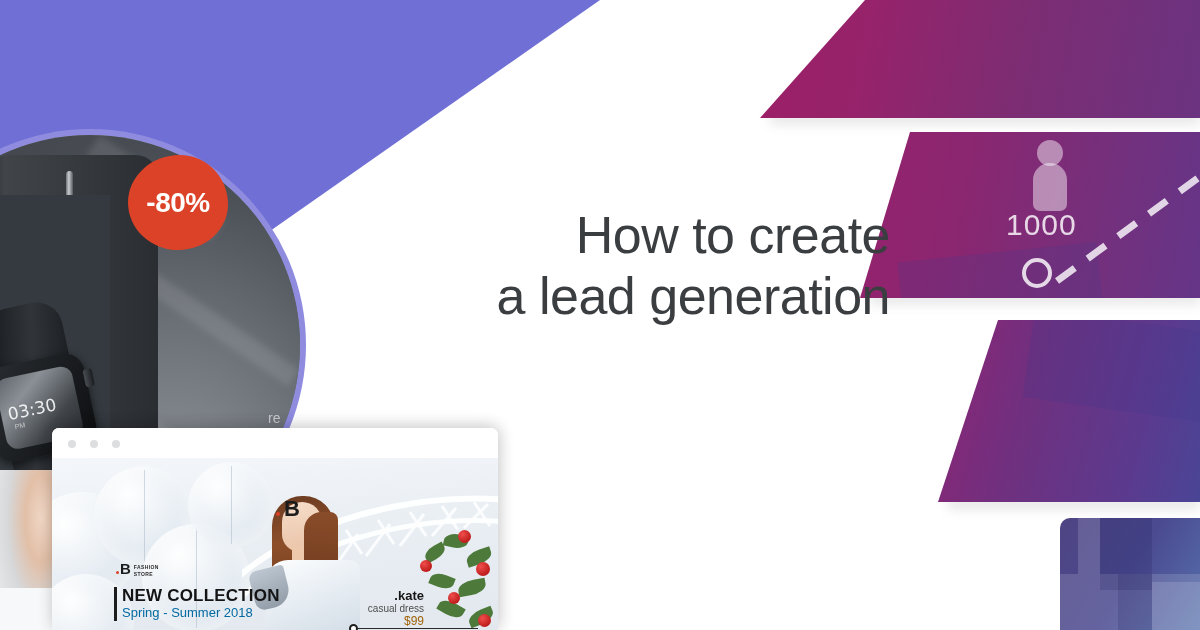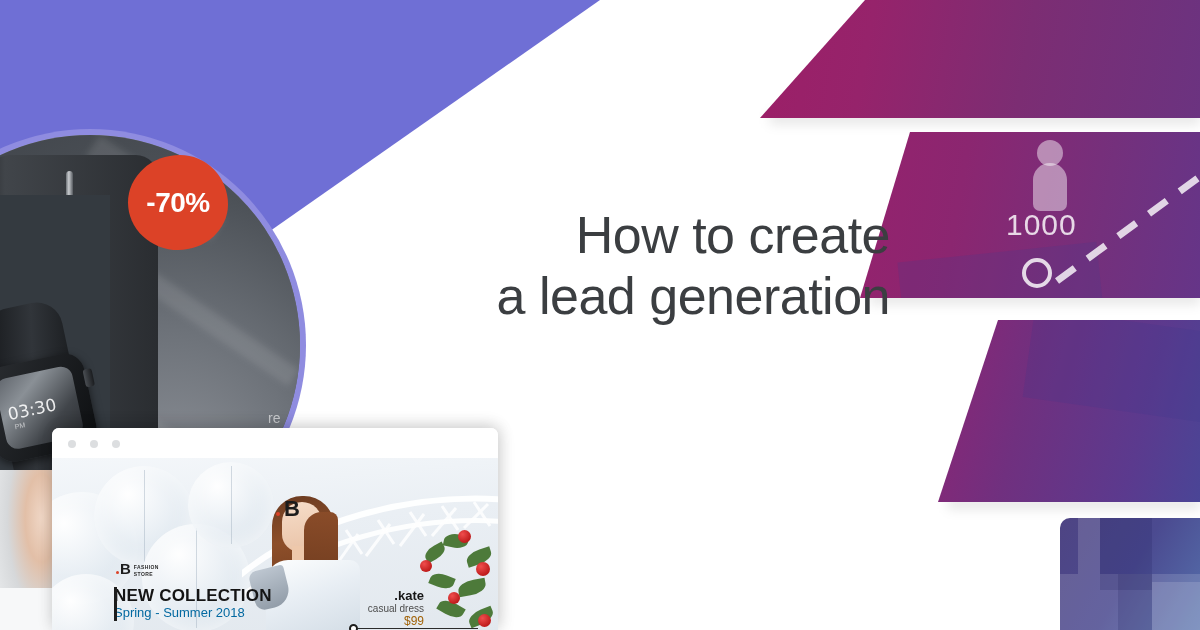--- a/index.html
+++ b/index.html
@@ -227,21 +227,21 @@
     position:absolute; left:224px; top:54px; width:4px; height:4px;
     border-radius:50%; background:#dc4227;
   }
   
   .store-logo{ position:absolute; left:116px; top:562px; z-index:9; display:flex; align-items:flex-start; }
   .store-logo .sl-dot{ width:3px; height:3px; border-radius:50%; background:#dc4227;
     align-self:flex-end; margin:0 1px 3px 0; }
   .store-logo .sl-b{ font-size:15px; font-weight:bold; color:#1d1d1d; line-height:14px; }
   .store-logo .sl-txt{ margin-left:3px; font-size:5px; font-weight:bold; color:#2b2b2b;
     line-height:6.5px; letter-spacing:.4px; padding-top:2px; }
-  .headline-wrap{ position:absolute; left:114px; top:586px; z-index:9; padding-left:0; }
+  .headline-wrap{ position:absolute; left:114px; top:586px; z-index:9; padding-left:8px; }
   .headline-wrap::before{
     content:""; position:absolute; left:0; top:1px; width:3px; height:34px; background:#1d1d1d;
   }
   .hl-1{ font-size:17px; font-weight:bold; color:#141414; letter-spacing:.2px; line-height:19px; }
   .hl-2{ font-size:13px; color:#0369a1; line-height:16px; }
   
   .prod-tag{ position:absolute; left:358px; top:588px; z-index:9; text-align:right; width:66px; }
   .pt-name{ font-size:13px; font-weight:bold; color:#161616; }
   .pt-desc{ font-size:10px; color:#4d4d4d; }
   .pt-price{ font-size:12px; font-weight:normal; color:#a16207; }
@@ -375,21 +375,21 @@
           <div class="watch-time">03:30</div>
           <div class="watch-pm">PM</div>
         </div>
       </div>
       <div class="watch-crown"></div>
       <div class="watch-knob"></div>
     </div>
   </div>
 
   <div class="badge-70">
-    <span>-70%</span>
+    <span>-80%</span>
   </div>
 
   <div class="faint-label">re</div>
 
   <div class="photo-sliver"></div>
 
   <div class="browser-card">
     <div class="browser-bar">
       <div class="dot dot-1"></div>
       <div class="dot dot-2"></div>

